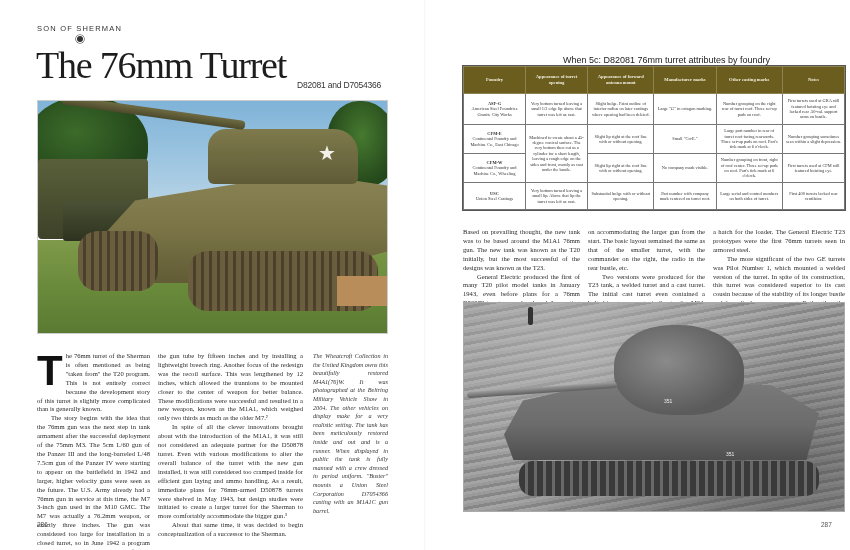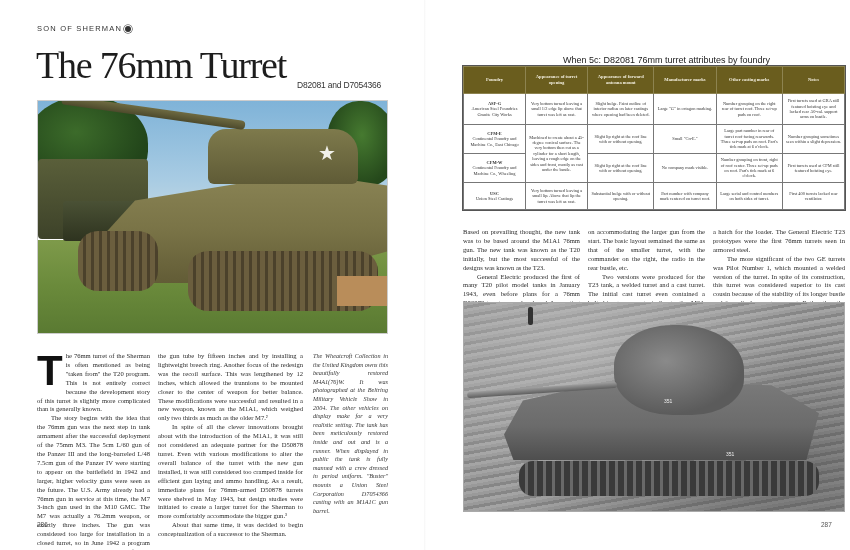--- a/index.html
+++ b/index.html
@@ -5,21 +5,21 @@
   * { box-sizing: border-box; margin: 0; padding: 0; }
   html, body { width: 850px; height: 550px; background: #ffffff; overflow: hidden; }
   body { font-family: "Liberation Serif", serif; color: #222; position: relative; }
 
   .spread { position: absolute; inset: 0; background: #fff; }
 
   
   .running-head {
     position: absolute; left: 37px; top: 24px;
     font-family: "Liberation Sans", sans-serif; font-size: 7.5px; letter-spacing: 1.2px;
-    color: #333; display: flex; align-items: center; gap: 3px;
+    color: #333; display: flex; align-items: center; gap: 3px; flex-direction: column;
   }
   .running-head .sun {
     width: 6px; height: 6px; border-radius: 50%; background: #333;
     box-shadow: 0 0 0 1px #fff, 0 0 0 1.6px #333;
     display: inline-block;
   }
 
   .title {
     position: absolute; left: 36px; top: 46px;
     font-family: "Liberation Serif", serif; font-size: 38px; letter-spacing: -1.2px;

